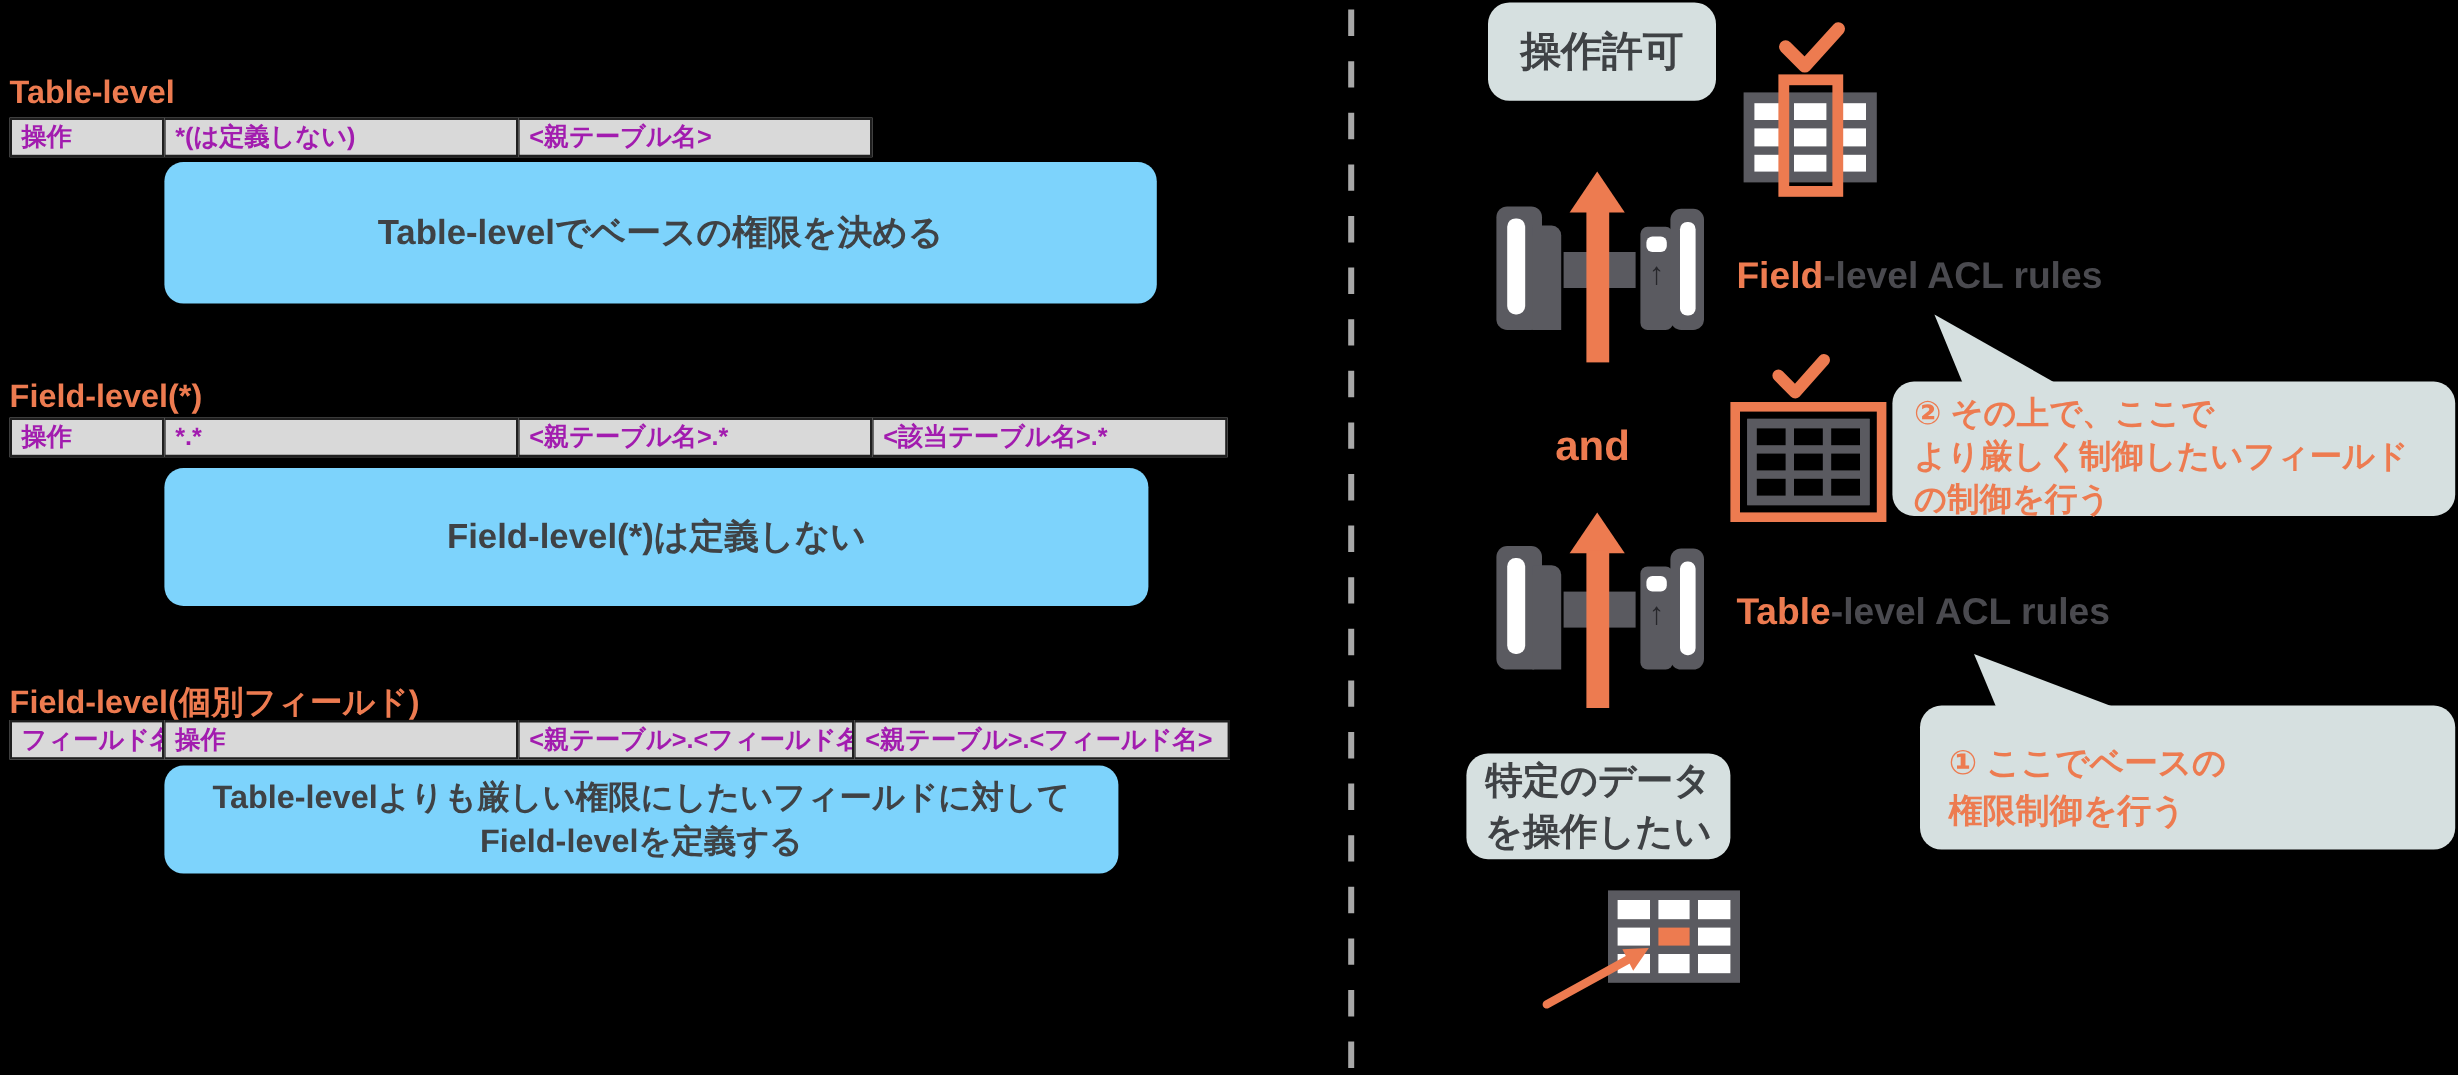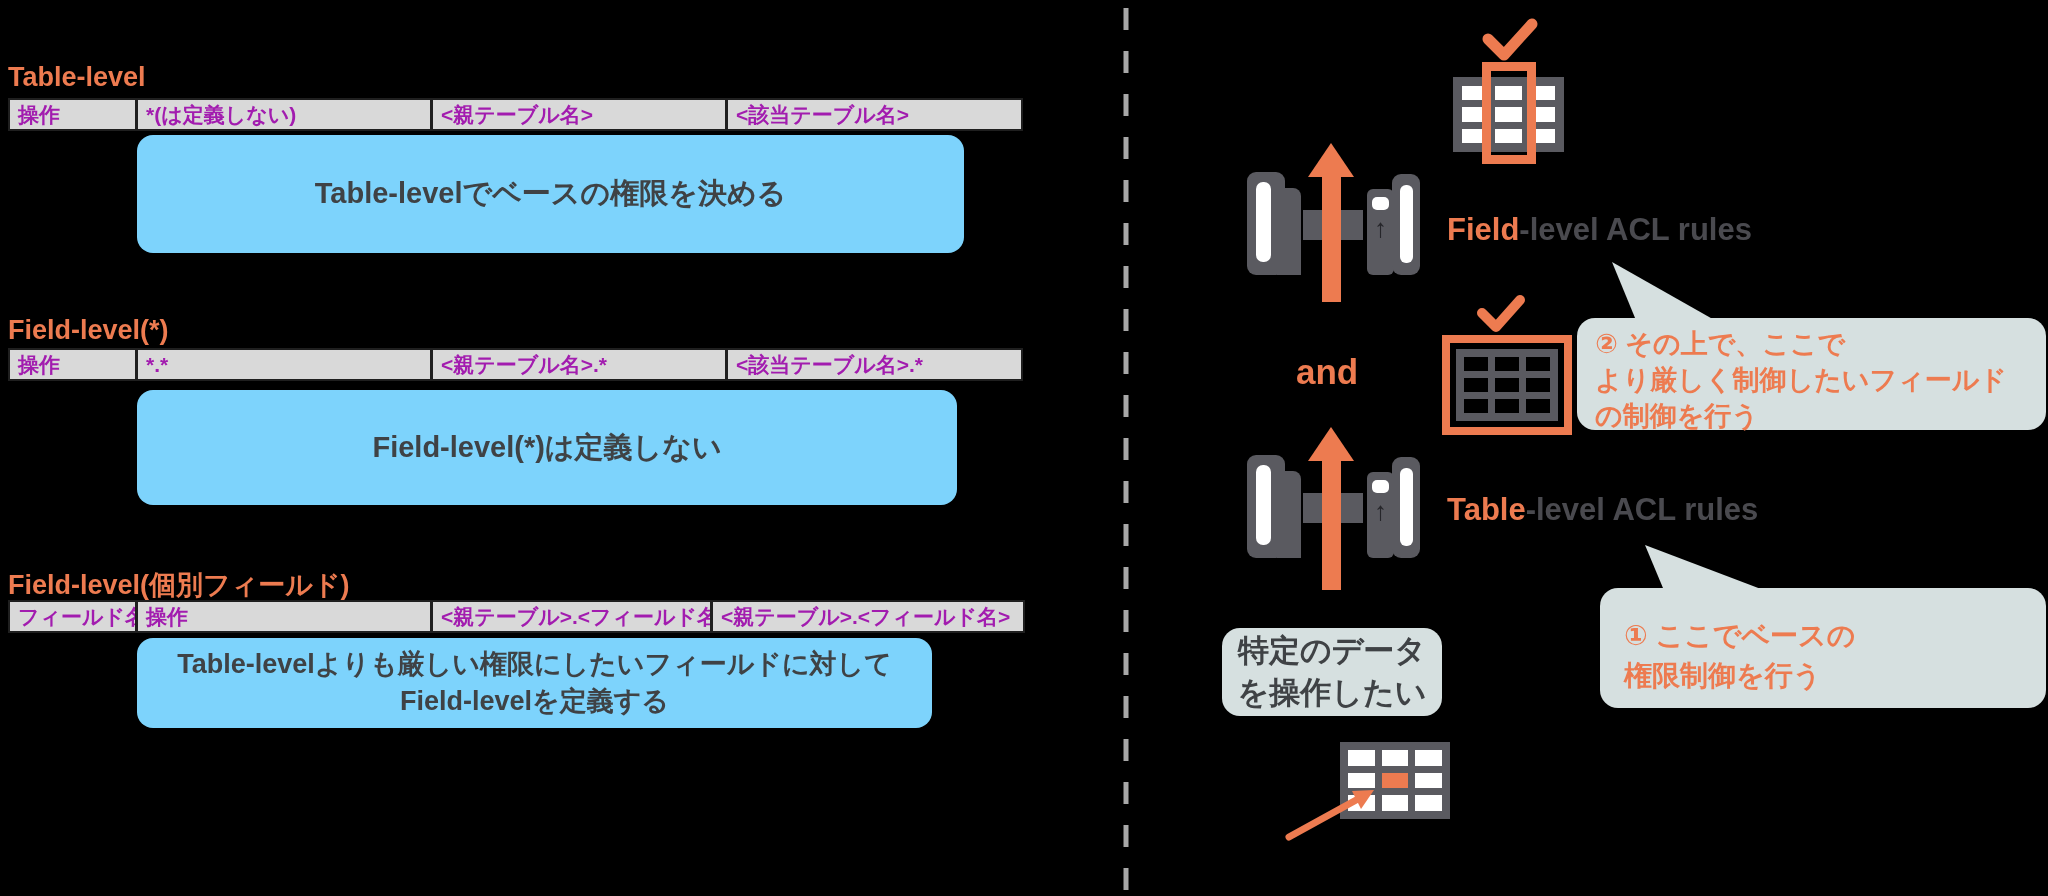--- a/index.html
+++ b/index.html
@@ -72,21 +72,20 @@
 </head>
 <body>
 
 <div id="canvas">
 
   <div class="sec-heading" style="top:62px;">Table-level</div>
   <div class="acl-table" style="top:98px;">
     <div class="acl-cell" style="width:129px;">操作</div>
     <div class="acl-cell" style="width:295px;">*(は定義しない)</div>
     <div class="acl-cell" style="width:295px;">&lt;親テーブル名&gt;</div>
-    <div class="acl-cell" style="width:296px;">&lt;該当テーブル名&gt;</div>
   </div>
   <div class="note" style="left:137px;top:135px;width:827px;height:118px;font-size:29px;">
     <div>Table-levelでベースの権限を決める</div>
   </div>
 
   <div class="sec-heading" style="top:315px;">Field-level(*)</div>
   <div class="acl-table" style="top:348px;">
     <div class="acl-cell" style="width:129px;">操作</div>
     <div class="acl-cell" style="width:295px;">*.*</div>
     <div class="acl-cell" style="width:295px;">&lt;親テーブル名&gt;.*</div>
@@ -101,20 +100,23 @@
     <div class="acl-cell" style="width:129px;">フィールド名</div>
     <div class="acl-cell" style="width:295px;">操作</div>
     <div class="acl-cell" style="width:280px;">&lt;親テーブル&gt;.&lt;フィールド名&gt;</div>
     <div class="acl-cell" style="width:313px;">&lt;親テーブル&gt;.&lt;フィールド名&gt;</div>
   </div>
   <div class="note" style="left:137px;top:638px;width:795px;height:90px;font-size:27px;line-height:37px;">
     <div>Table-levelよりも厳しい権限にしたいフィールドに対して</div>
     <div>Field-levelを定義する</div>
   </div>
 
+  <div class="pill" style="left:1240px;top:2px;width:190px;height:82px;font-size:34px;">
+    <div>操作許可</div>
+  </div>
 
   <div class="ticon" style="left:1453px;top:77px;width:111px;height:75px;padding:9px;gap:7px;">
     <div class="tc"></div>
       <div class="tc"></div>
       <div class="tc"></div>
     <div class="tc"></div>
       <div class="tc"></div>
       <div class="tc"></div>
     <div class="tc"></div>
       <div class="tc"></div>

